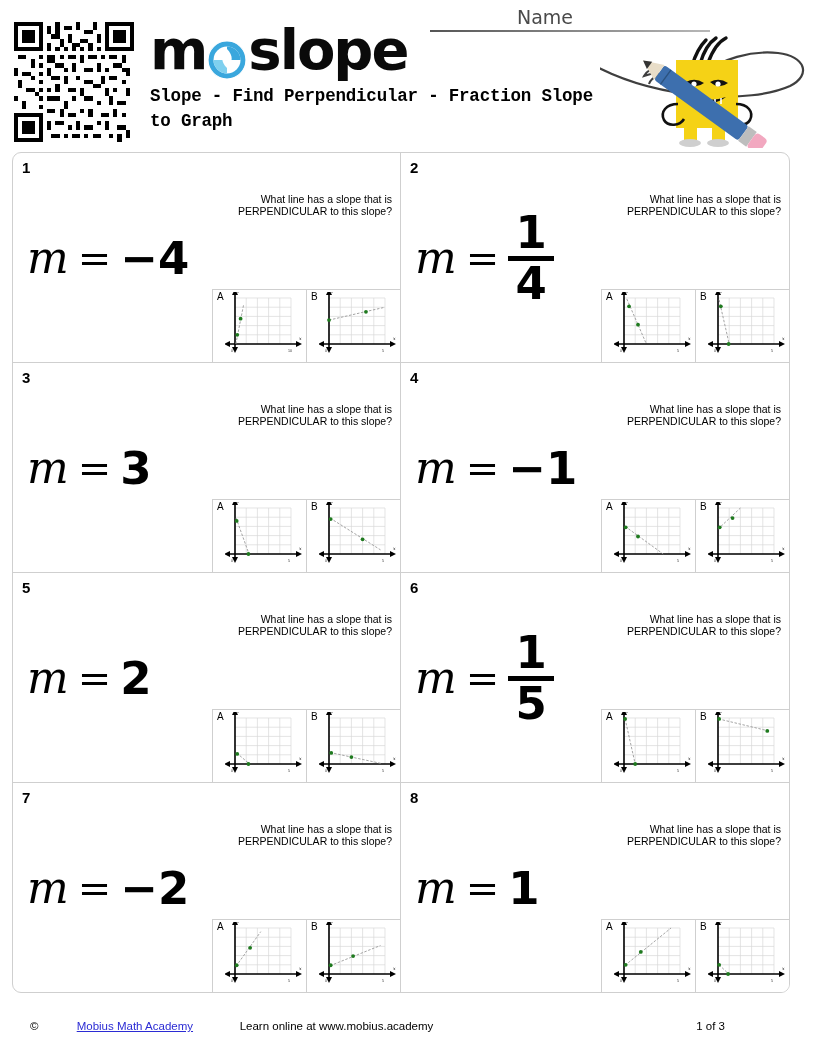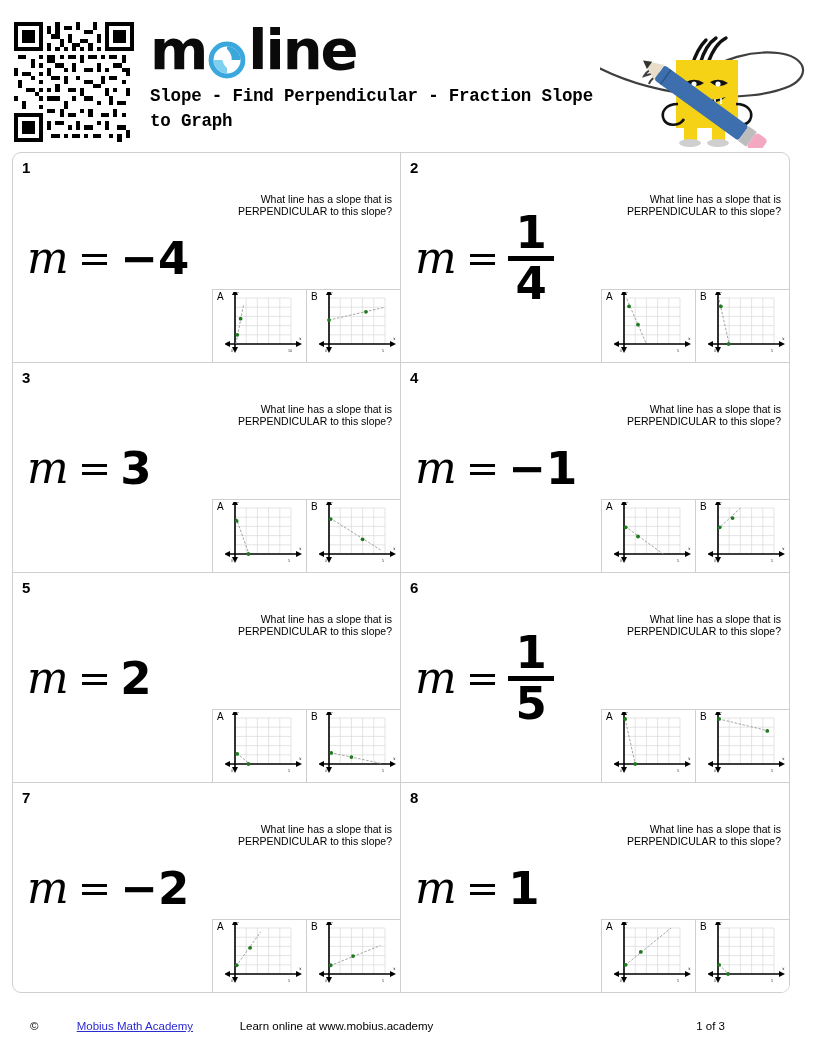--- a/index.html
+++ b/index.html
@@ -334,26 +334,30 @@
           <svg width="40" height="40" viewBox="0 0 40 40">
             <circle cx="20" cy="20" r="19" fill="#ffffff" stroke="#111" stroke-width="0"></circle>
             <path d="M20 1 A19 19 0 1 1 19.9 1 Z" fill="#3aa7dd"></path>
             <circle cx="20" cy="20" r="13.5" fill="#ffffff"></circle>
             <path d="M20 6.5 A13.5 13.5 0 0 1 33.5 20 L20 20 Z" fill="#3aa7dd"></path>
             <path d="M20 33.5 A13.5 13.5 0 0 1 6.5 20 L20 20 Z" fill="#7fd0ef"></path>
             <path d="M20 9 C26 15 26.5 22 20 28 C13.5 22 14 15 20 9 Z" fill="#ffffff"></path>
             <circle cx="20" cy="20" r="19" fill="none" stroke="#ffffff" stroke-width="1.2"></circle>
           </svg>
         </span>
-        <span>line</span>
+        <span>slope</span>
       </span>
     </div>
     <div class="wstitle">Slope - Find Perpendicular - Fraction Slope to Graph</div>
   </div>
 
+  <div class="name-area">
+    <div class="name-label">Name</div>
+    <div class="name-line"></div>
+  </div>
 
   <div class="mascot">
     <svg width="215" height="140" viewBox="0 0 215 140">
 
       <path d="M-5 58 C60 92 150 96 190 78 C212 67 205 48 178 45 C150 42 120 52 108 64
                C100 72 104 80 114 80" fill="none" stroke="#3f3f3f" stroke-width="2.2"></path>
       <path d="M60 58 C52 60 46 64 44 68 C50 66 56 65 60 66 C54 69 50 72 49 76" fill="none" stroke="#3f3f3f" stroke-width="2"></path>
 
       <path d="M92 58 C96 44 102 36 106 32" fill="none" stroke="#111" stroke-width="3.4" stroke-linecap="round"></path>
       <path d="M100 56 C104 42 110 34 116 30" fill="none" stroke="#111" stroke-width="3.4" stroke-linecap="round"></path>

